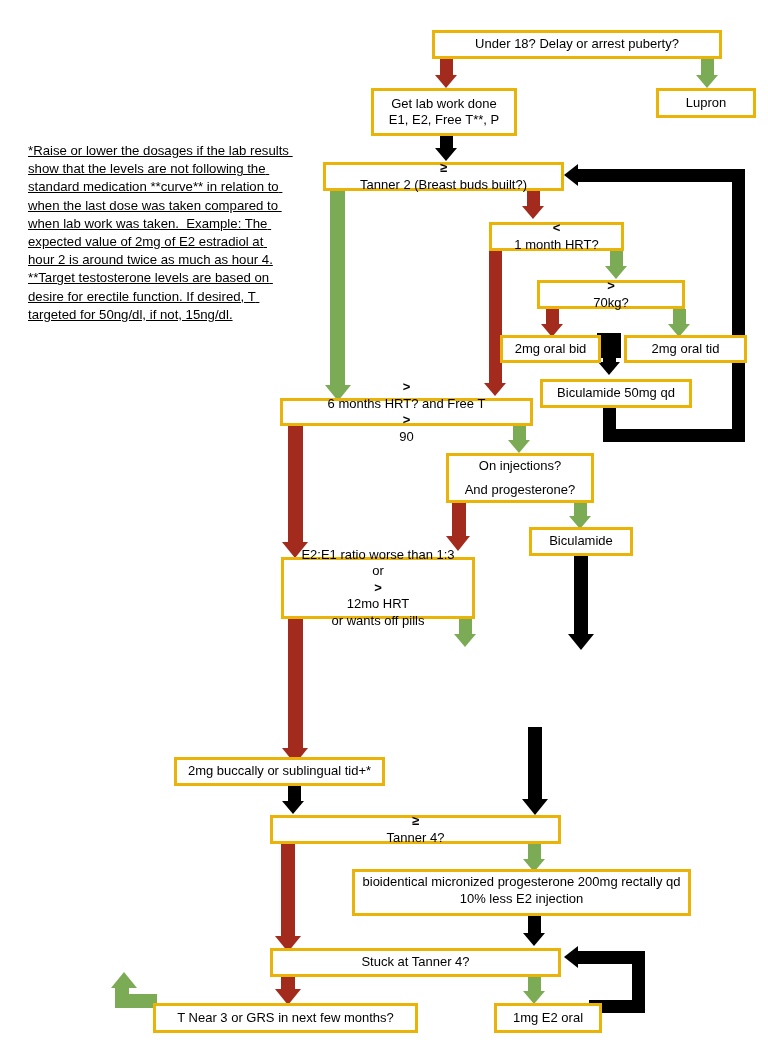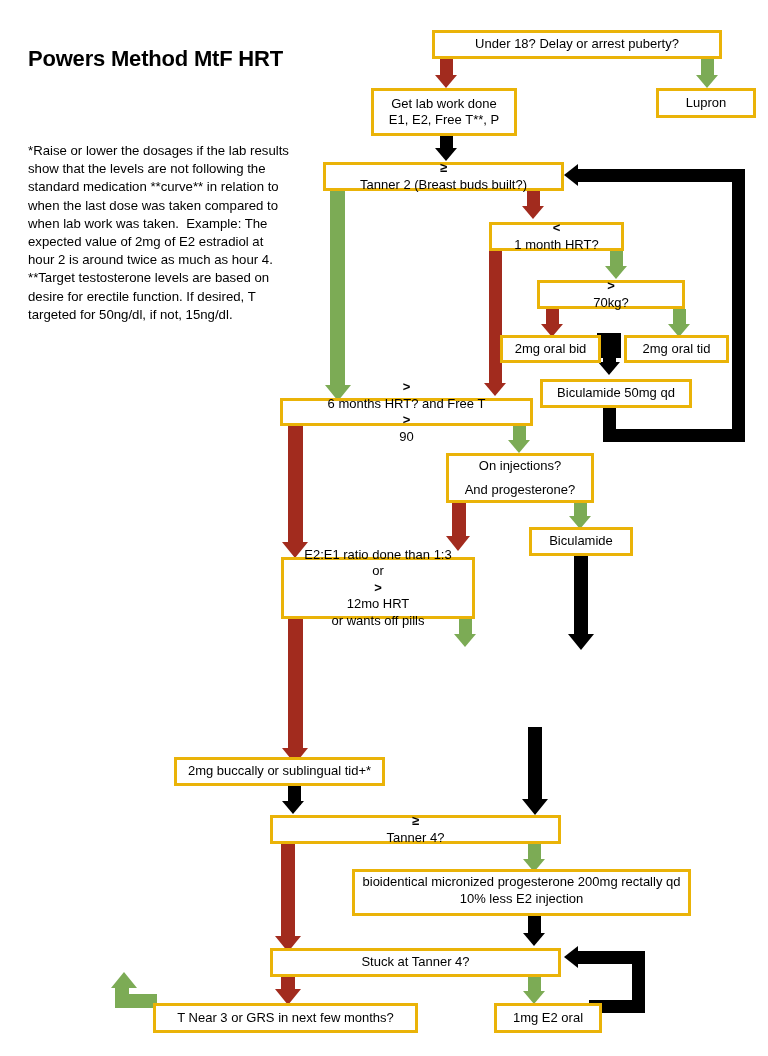--- a/index.html
+++ b/index.html
@@ -38,22 +38,21 @@
   .head.d-grn{border-left:11px solid transparent;border-right:11px solid transparent;border-top:13px solid #7CAB55;}
   .head.d-blk{border-left:11px solid transparent;border-right:11px solid transparent;border-top:13px solid #000000;}
   .head.u-grn{border-left:11px solid transparent;border-right:11px solid transparent;border-bottom:13px solid #7CAB55;}
   .head.l-blk{border-top:11px solid transparent;border-bottom:11px solid transparent;border-right:14px solid #000000;}
 </style>
 </head>
 <body>
 
 <div id="page">
 
-  <div class="title" style="left:28px;top:46px;">Powers Method MtF HRT</div>
-  <div class="notes" style="left:28px;top:142px;width:262px;">*Raise or lower the dosages if the lab results show that the levels are not following the standard medication **curve** in relation to when the last dose was taken compared to when lab work was taken.  Example: The expected value of 2mg of E2 estradiol at hour 2 is around twice as much as hour 4.
+  <div class="notes" style="left:28px;top:142px;width:262px;text-decoration:underline;">*Raise or lower the dosages if the lab results show that the levels are not following the standard medication **curve** in relation to when the last dose was taken compared to when lab work was taken.  Example: The expected value of 2mg of E2 estradiol at hour 2 is around twice as much as hour 4.
 **Target testosterone levels are based on desire for erectile function. If desired, T targeted for 50ng/dl, if not, 15ng/dl.</div>
 
   <div class="seg red" style="left:440px;top:57px;width:13px;height:22px;"></div>
   <div class="head d-red" style="left:435px;top:75px;"></div>
 
   <div class="seg grn" style="left:701px;top:57px;width:13px;height:22px;"></div>
   <div class="head d-grn" style="left:696px;top:75px;"></div>
 
   <div class="seg blk" style="left:440px;top:134px;width:13px;height:16px;"></div>
   <div class="head d-blk" style="left:435px;top:148px;"></div>
@@ -159,21 +158,21 @@
   </div>
 
   <div class="box" style="left:537px;top:280px;width:148px;height:29px;">
     <span><b class="bld">&gt;</b><span> 70kg?</span></span>
   </div>
 
   <div class="box" style="left:500px;top:335px;width:101px;height:28px;">
     <span>2mg oral bid</span>
   </div>
 
-  <div class="box" style="left:624px;top:335px;width:105px;height:28px;">
+  <div class="box" style="left:624px;top:335px;width:123px;height:28px;">
     <span>2mg oral tid</span>
   </div>
 
   <div class="box" style="left:540px;top:379px;width:152px;height:29px;">
     <span>Biculamide 50mg qd</span>
   </div>
 
   <div class="box" style="left:280px;top:398px;width:253px;height:28px;">
     <span><b class="bld">&gt;</b><span> 6 months HRT? and Free T </span><b class="bld">&gt;</b><span> 90</span></span>
   </div>
@@ -181,21 +180,21 @@
   <div class="box" style="left:446px;top:453px;width:148px;height:50px;flex-direction:column;justify-content:space-between;">
     <span>On injections?</span>
     <span>And progesterone?</span>
   </div>
 
   <div class="box" style="left:529px;top:527px;width:104px;height:29px;">
     <span>Biculamide</span>
   </div>
 
   <div class="box" style="left:281px;top:557px;width:194px;height:62px;flex-direction:column;justify-content:center;">
-    <span>E2:E1 ratio done than 1:3</span>
+    <span>E2:E1 ratio worse than 1:3</span>
     <span><span>or </span><b class="bld">&gt;</b><span> 12mo HRT</span></span>
     <span>or wants off pills</span>
   </div>
 
 
   <div class="box" style="left:174px;top:757px;width:211px;height:29px;">
     <span>2mg buccally or sublingual tid+*</span>
   </div>
 
   <div class="box" style="left:270px;top:815px;width:291px;height:29px;">

